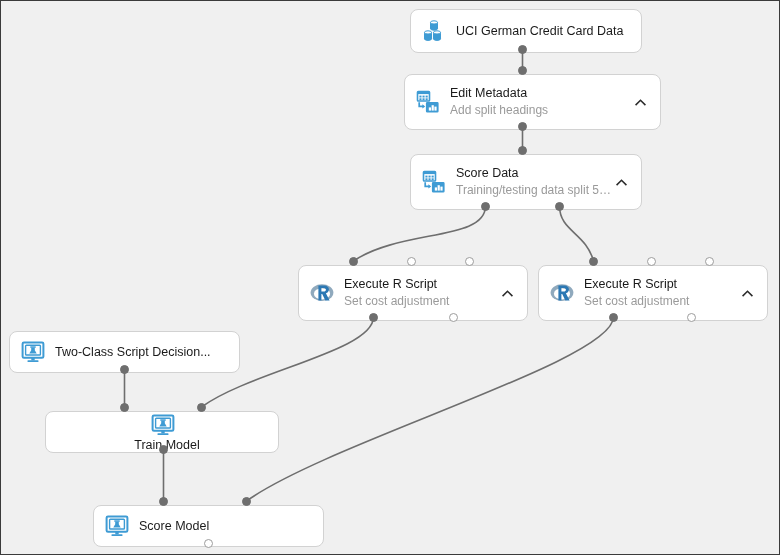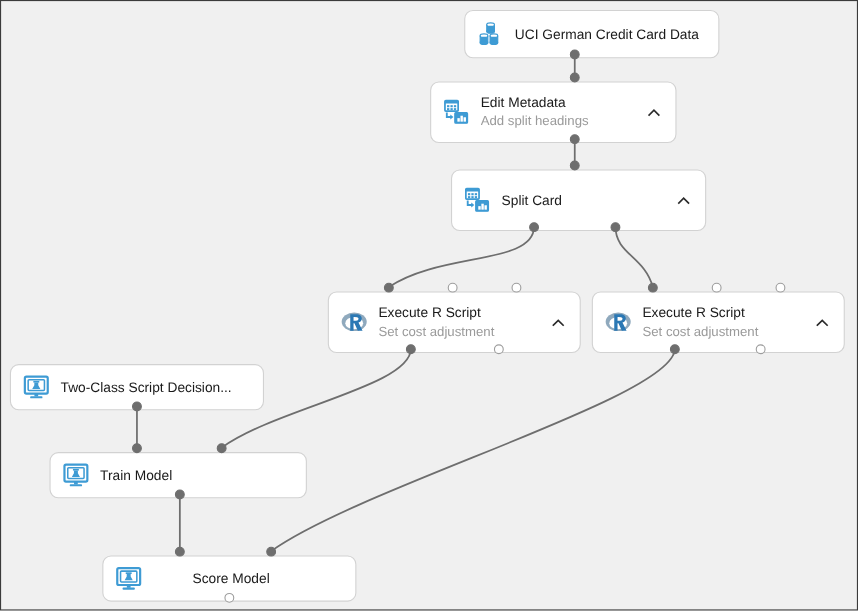--- a/index.html
+++ b/index.html
@@ -95,21 +95,21 @@
         <path d="M484.5,205 C484.5,240 400,228 352.5,260" fill="none" stroke="#6e6e6e" stroke-width="1.6" marker-end="url(#arrowhead)"></path>
         <path d="M558.5,205 C558.5,230 585,232 592.5,260" fill="none" stroke="#6e6e6e" stroke-width="1.6" marker-end="url(#arrowhead)"></path>
         <path d="M372.5,316 C372.5,350 250,370 200.5,406" fill="none" stroke="#6e6e6e" stroke-width="1.6" marker-end="url(#arrowhead)"></path>
         <path d="M612.5,316 C612.5,360 330,440 245.5,500" fill="none" stroke="#6e6e6e" stroke-width="1.6" marker-end="url(#arrowhead)"></path>
         <path d="M123.5,368 L123.5,406" fill="none" stroke="#6e6e6e" stroke-width="1.6" marker-end="url(#arrowhead)"></path>
         <path d="M162.5,448 C162.5,470 162.5,478 162.5,500" fill="none" stroke="#6e6e6e" stroke-width="1.6" marker-end="url(#arrowhead)"></path>
       </g>
   </svg>
 
   <div id="node-layer">
-      <div class="node" style="left: 409px; top: 8px; width: 232px; height: 44px; margin-left: 12px;">
+      <div class="node" style="left: 409px; top: 8px; width: 232px; height: 44px;">
         <span class="icon"><svg viewBox="0 0 26 26" width="26" height="26">
     <g fill="#3e9bd4" stroke="#3e9bd4" stroke-width="1">
       <g transform="translate(9.5,2.5)">
         <rect x="0" y="1.8" width="7" height="6.4" rx="0.6" fill="#3e9bd4"></rect>
         <ellipse cx="3.5" cy="1.9" rx="3.5" ry="1.6" fill="#ffffff" stroke="#3e9bd4" stroke-width="1"></ellipse>
         <ellipse cx="3.5" cy="8.1" rx="3.5" ry="1.6" fill="#3e9bd4" stroke="#3e9bd4" stroke-width="1"></ellipse>
       </g>
       <g transform="translate(3.5,12.5)">
         <rect x="0" y="1.8" width="7" height="6.6" rx="0.6" fill="#3e9bd4"></rect>
         <ellipse cx="3.5" cy="1.9" rx="3.5" ry="1.6" fill="#ffffff" stroke="#3e9bd4" stroke-width="1"></ellipse>
@@ -119,21 +119,21 @@
         <rect x="0" y="1.8" width="7" height="6.6" rx="0.6" fill="#3e9bd4"></rect>
         <ellipse cx="3.5" cy="1.9" rx="3.5" ry="1.6" fill="#ffffff" stroke="#3e9bd4" stroke-width="1"></ellipse>
         <ellipse cx="3.5" cy="8.3" rx="3.5" ry="1.6" fill="#3e9bd4" stroke="#3e9bd4" stroke-width="1"></ellipse>
       </g>
     </g>
   </svg></span>
         <div class="texts">
           <div class="title">UCI German Credit Card Data</div>
         </div>
       </div>
-      <div class="node" style="left: 390px; top: 73px; width: 224px; height: 56px;">
+      <div class="node" style="left: 403px; top: 73px; width: 257px; height: 56px;">
         <span class="icon"><svg viewBox="0 0 26 26" width="26" height="26">
     <rect x="2.5" y="2.5" width="12" height="9.5" rx="0.8" fill="#ffffff" stroke="#3e9bd4" stroke-width="1.6"></rect>
     <rect x="2.5" y="2.5" width="12" height="2.6" fill="#3e9bd4"></rect>
     <g fill="#3e9bd4">
       <rect x="4.4" y="6.6" width="2.1" height="1.9"></rect>
       <rect x="7.5" y="6.6" width="2.1" height="1.9"></rect>
       <rect x="10.6" y="6.6" width="2.1" height="1.9"></rect>
       <rect x="4.4" y="9.3" width="2.1" height="1.9"></rect>
       <rect x="7.5" y="9.3" width="2.1" height="1.9"></rect>
       <rect x="10.6" y="9.3" width="2.1" height="1.9"></rect>
@@ -172,21 +172,22 @@
     <path d="M4.2,13.2 L4.2,17.4 L8.6,17.4" fill="none" stroke="#3e9bd4" stroke-width="1.7"></path>
     <path d="M7.4,15.2 L10.2,17.4 L7.4,19.6 Z" fill="#3e9bd4"></path>
     <rect x="11.5" y="13.5" width="11.5" height="9.5" rx="0.8" fill="#3e9bd4" stroke="#3e9bd4" stroke-width="1.2"></rect>
     <g fill="#ffffff">
       <rect x="13.8" y="18.4" width="2.2" height="3.2"></rect>
       <rect x="16.6" y="16.2" width="2.2" height="5.4"></rect>
       <rect x="19.4" y="17.6" width="2.2" height="4.0"></rect>
     </g>
   </svg></span>
         <div class="texts">
-          <div class="title">Split Card</div>
+          <div class="title">Score Data</div>
+          <div class="subtitle">Training/testing data split 50%</div>
         </div>
         <span class="chev">
           <svg viewBox="0 0 16 16" width="13" height="13">
     <path d="M2.6,10.6 L8,5.2 L13.4,10.6" fill="none" stroke="#2b2b2b" stroke-width="1.9" stroke-linecap="square"></path>
   </svg>
         </span>
       </div>
       <div class="node" style="left: 297px; top: 264px; width: 230px; height: 56px;">
         <span class="icon"><svg viewBox="0 0 26 26" width="26" height="26">
     <ellipse cx="13" cy="12.6" rx="11.4" ry="8.4" fill="#8fa9bd"></ellipse>
@@ -233,36 +234,36 @@
       <rect x="10.3" y="7.3" width="5.4" height="1.5"></rect>
       <path d="M11.2,8.8 L11.2,11.2 L9.3,14.6 L16.7,14.6 L14.8,11.2 L14.8,8.8 Z"></path>
     </g>
     <rect x="11.3" y="18.8" width="3.4" height="2.6" fill="#3e9bd4"></rect>
     <rect x="7.4" y="21.2" width="11.2" height="1.9" rx="0.8" fill="#3e9bd4"></rect>
   </svg></span>
         <div class="texts">
           <div class="title">Two-Class Script Decision...</div>
         </div>
       </div>
-      <div class="node" style="left: 44px; top: 410px; width: 234px; height: 42px;">
+      <div class="node" style="left: 44px; top: 410px; width: 234px; height: 42px; flex-direction: column;">
         <span class="icon"><svg viewBox="0 0 26 26" width="26" height="26">
     <rect x="2.6" y="3.4" width="20.8" height="15.4" rx="1.4" fill="#ffffff" stroke="#3e9bd4" stroke-width="2"></rect>
     <rect x="5.6" y="6.2" width="14.8" height="9.8" rx="0.8" fill="#ffffff" stroke="#3e9bd4" stroke-width="1.4"></rect>
     <g fill="#3e9bd4">
       <rect x="10.3" y="7.3" width="5.4" height="1.5"></rect>
       <path d="M11.2,8.8 L11.2,11.2 L9.3,14.6 L16.7,14.6 L14.8,11.2 L14.8,8.8 Z"></path>
     </g>
     <rect x="11.3" y="18.8" width="3.4" height="2.6" fill="#3e9bd4"></rect>
     <rect x="7.4" y="21.2" width="11.2" height="1.9" rx="0.8" fill="#3e9bd4"></rect>
   </svg></span>
         <div class="texts">
           <div class="title">Train Model</div>
         </div>
       </div>
-      <div class="node" style="left: 92px; top: 504px; width: 231px; height: 42px; gap: 36px;">
+      <div class="node" style="left: 92px; top: 504px; width: 231px; height: 42px;">
         <span class="icon"><svg viewBox="0 0 26 26" width="26" height="26">
     <rect x="2.6" y="3.4" width="20.8" height="15.4" rx="1.4" fill="#ffffff" stroke="#3e9bd4" stroke-width="2"></rect>
     <rect x="5.6" y="6.2" width="14.8" height="9.8" rx="0.8" fill="#ffffff" stroke="#3e9bd4" stroke-width="1.4"></rect>
     <g fill="#3e9bd4">
       <rect x="10.3" y="7.3" width="5.4" height="1.5"></rect>
       <path d="M11.2,8.8 L11.2,11.2 L9.3,14.6 L16.7,14.6 L14.8,11.2 L14.8,8.8 Z"></path>
     </g>
     <rect x="11.3" y="18.8" width="3.4" height="2.6" fill="#3e9bd4"></rect>
     <rect x="7.4" y="21.2" width="11.2" height="1.9" rx="0.8" fill="#3e9bd4"></rect>
   </svg></span>

